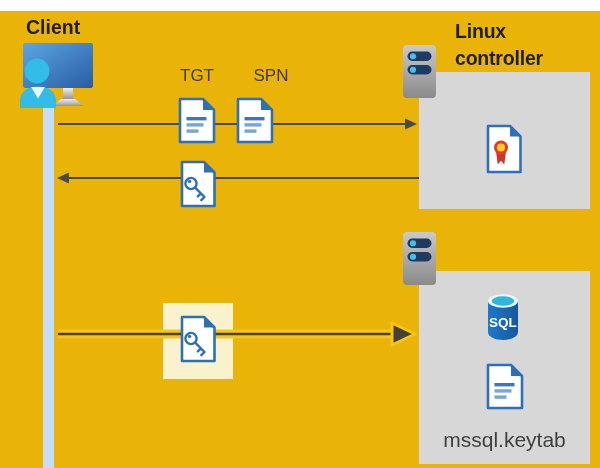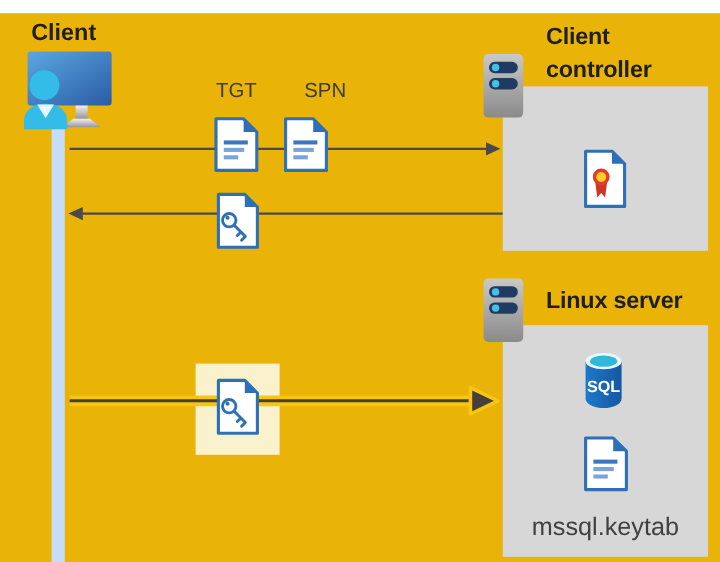--- a/index.html
+++ b/index.html
@@ -122,29 +122,28 @@
   <svg class="abs icon" style="left:235px; top:86px;" width="39" height="47">
       <use href="#sym-doc-text"></use>
     </svg>
   <svg class="abs icon" style="left:179px; top:149px;" width="38" height="48">
       <use href="#sym-doc-key"></use>
     </svg>
   <svg class="abs icon" style="left:179px; top:304px;" width="38" height="48">
       <use href="#sym-doc-key"></use>
     </svg>
 
-  <div class="abs lbl lbl-title" style="left:455px; top:7px; width:118px;">Client controller</div>
+  <div class="abs lbl lbl-title" style="left:455px; top:7px; width:118px;">Linux controller</div>
   <svg class="abs icon" style="left:402px; top:33px;" width="35" height="55">
       <use href="#sym-server"></use>
     </svg>
   <svg class="abs icon" style="left:485px; top:113px;" width="38" height="50">
       <use href="#sym-doc-cert"></use>
     </svg>
 
-  <div class="abs lbl lbl-title" style="left:455px; top:227px; white-space:nowrap;">Linux server</div>
   <svg class="abs icon" style="left:402px; top:220px;" width="35" height="55">
       <use href="#sym-server"></use>
     </svg>
 
   <svg class="abs icon" style="left:486px; top:281px;" width="34" height="49" viewBox="0 0 34 49">
     <path d="M2,9 V40 C2,44.5 8.7,48 17,48 C25.3,48 32,44.5 32,40 V9 Z" fill="url(#gradSql)"></path>
     <ellipse cx="17" cy="9" rx="15" ry="6.8" fill="#E9F8FB"></ellipse>
     <ellipse cx="17" cy="9" rx="11.3" ry="4.7" style="fill:var(--sql-cyan,#2FB7DC)"></ellipse>
     <text x="17" y="35" text-anchor="middle" font-family="Liberation Sans, sans-serif" font-size="13.5" font-weight="bold" fill="#FFFFFF">SQL</text>
   </svg>

